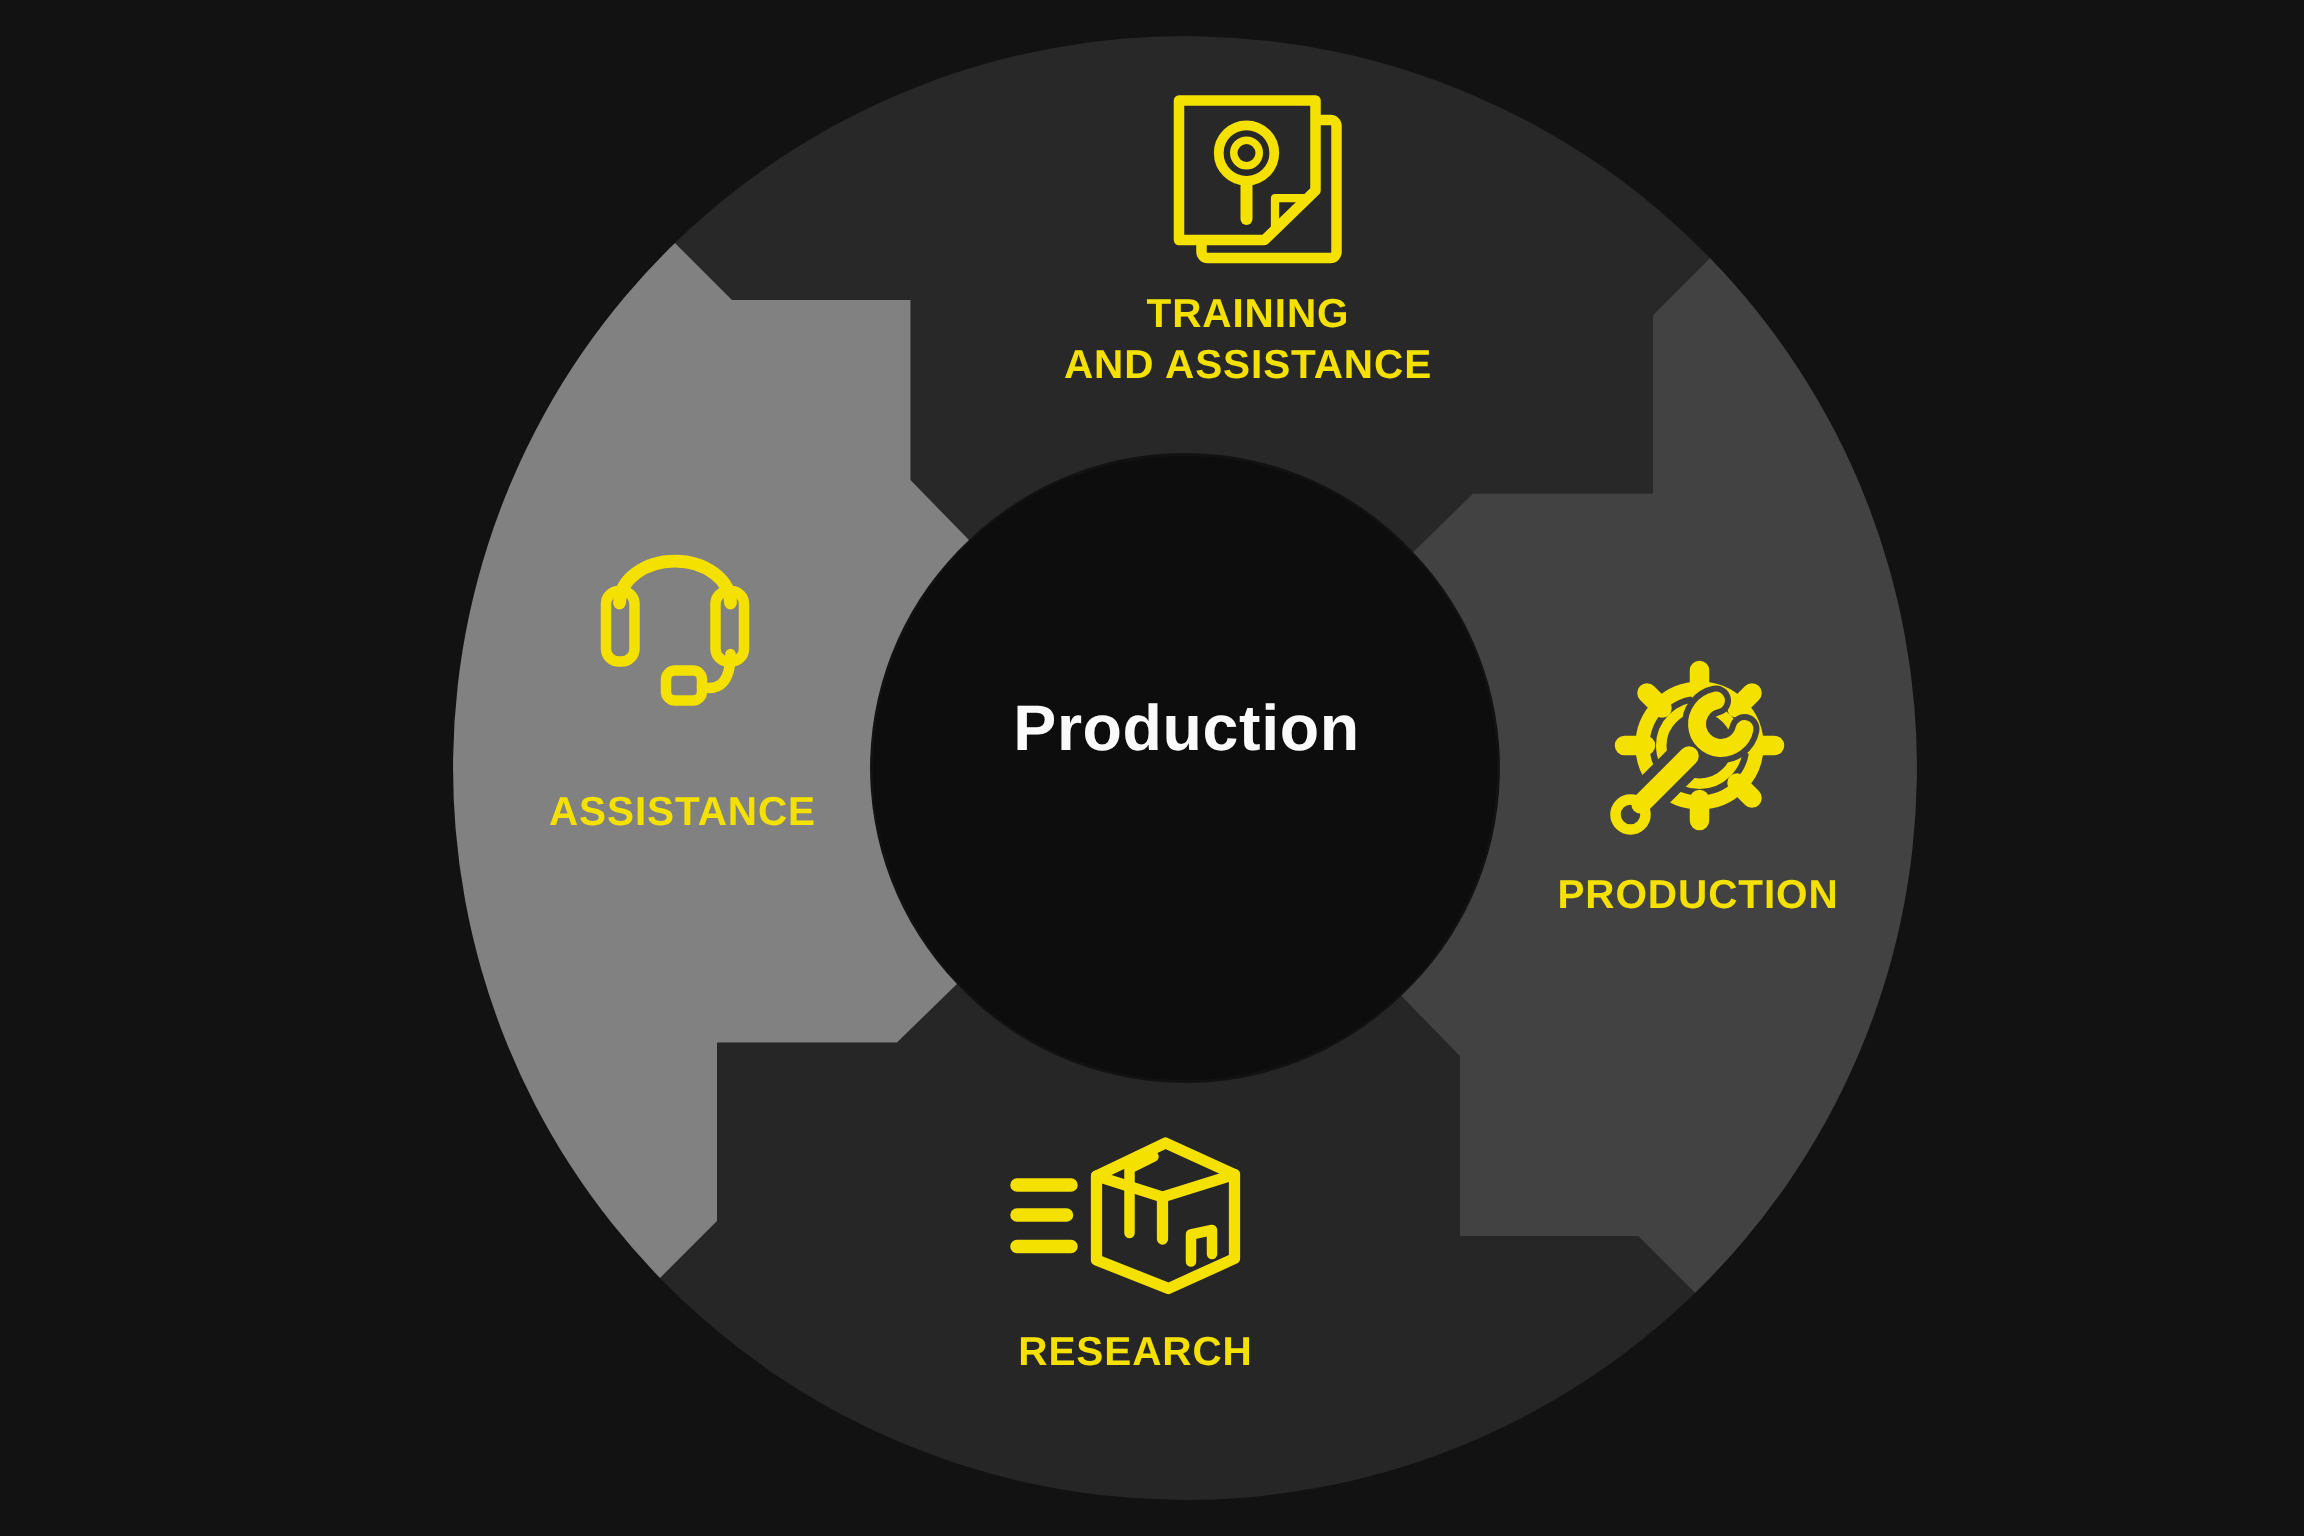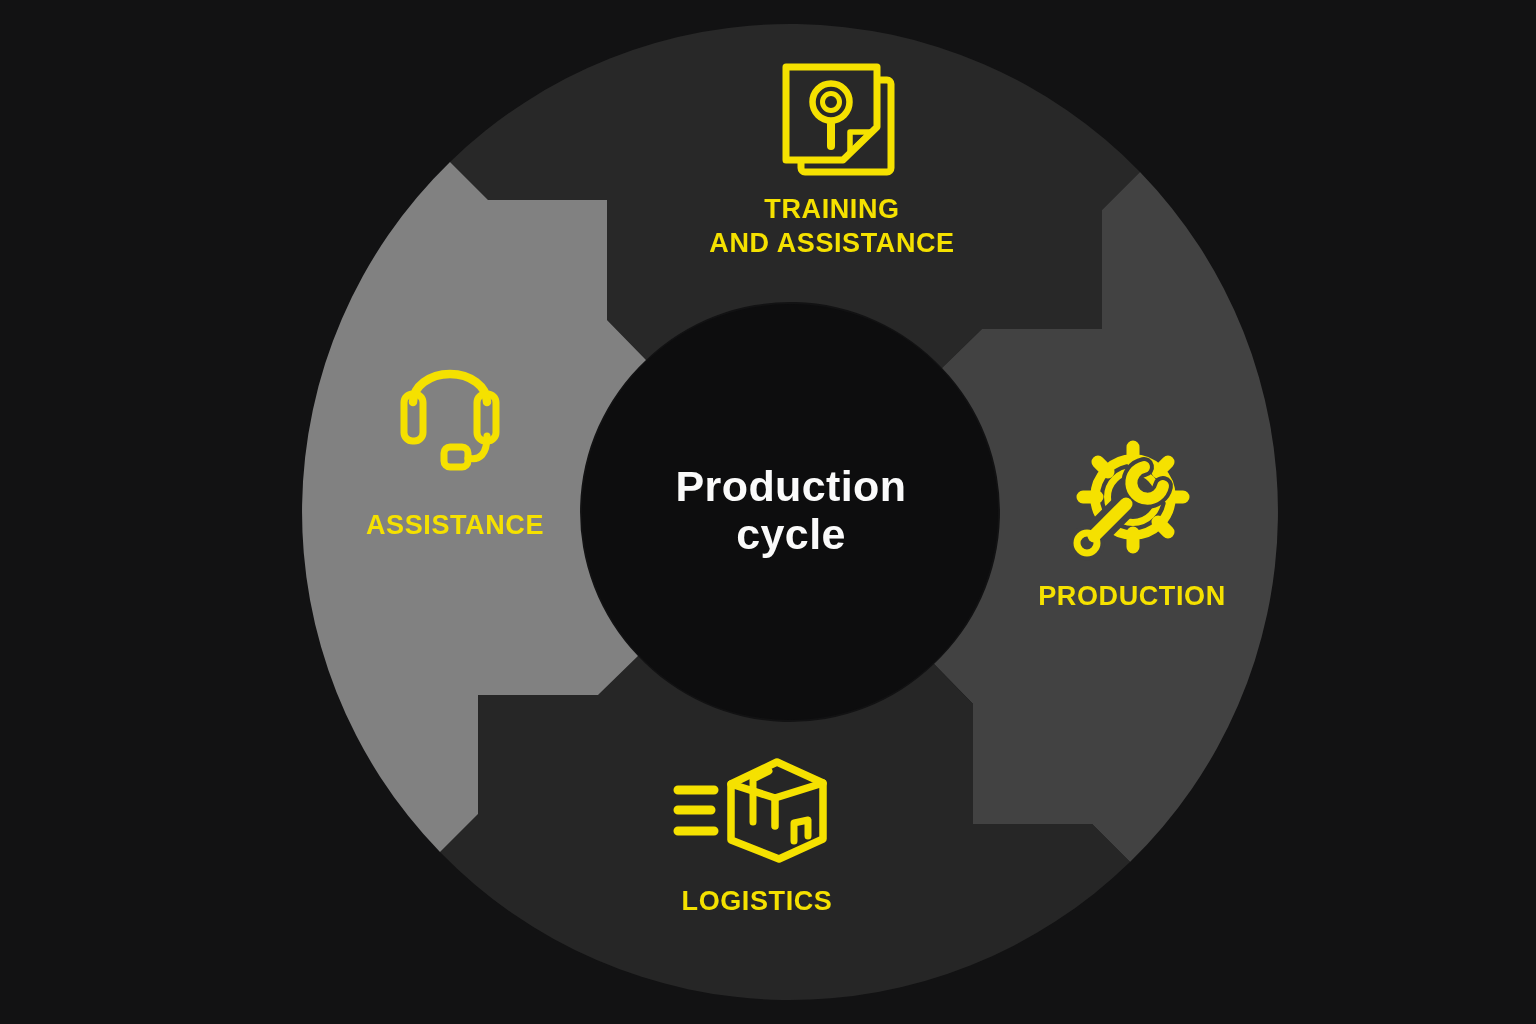--- a/index.html
+++ b/index.html
@@ -90,25 +90,24 @@
   <div class="label" style="left:832px;top:192px">
     <div>TRAINING</div>
     <div>AND ASSISTANCE</div>
   </div>
 
   <div class="label" style="left:1132px;top:579px">
     <div>PRODUCTION</div>
   </div>
 
   <div class="label" style="left:757px;top:884px">
-    <div>LOGISTICS</div>
+    <div>RESEARCH</div>
   </div>
 
-  <div class="label" style="left:455px;top:508px">
+  <div class="label" style="left:455px;top:524px">
     <div>ASSISTANCE</div>
   </div>
 
   <div class="center-title" style="left:791px;top:462px">
     <div>Production</div>
-    <div>cycle</div>
   </div>
 
 </div>
 
 </body></html>

